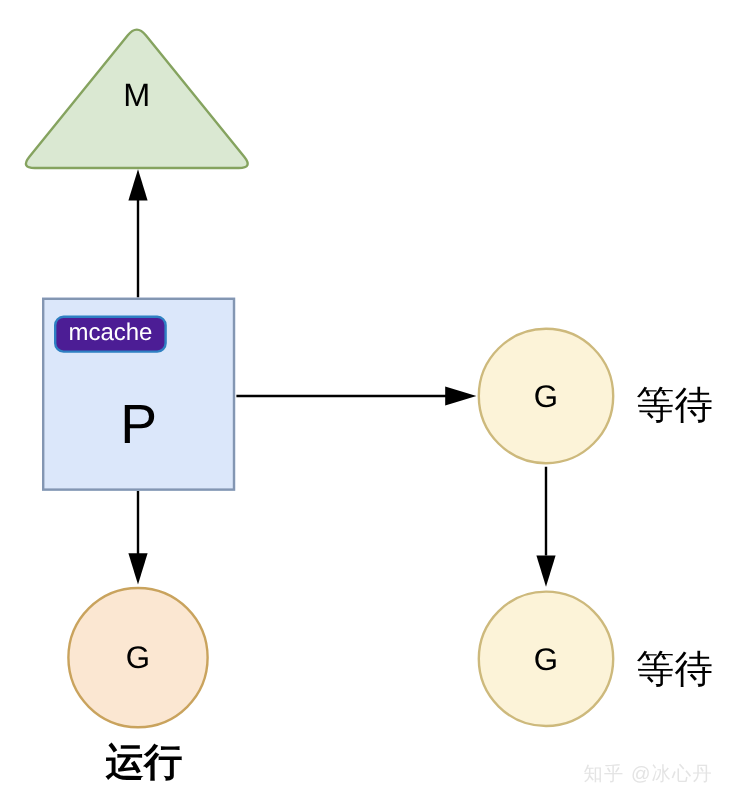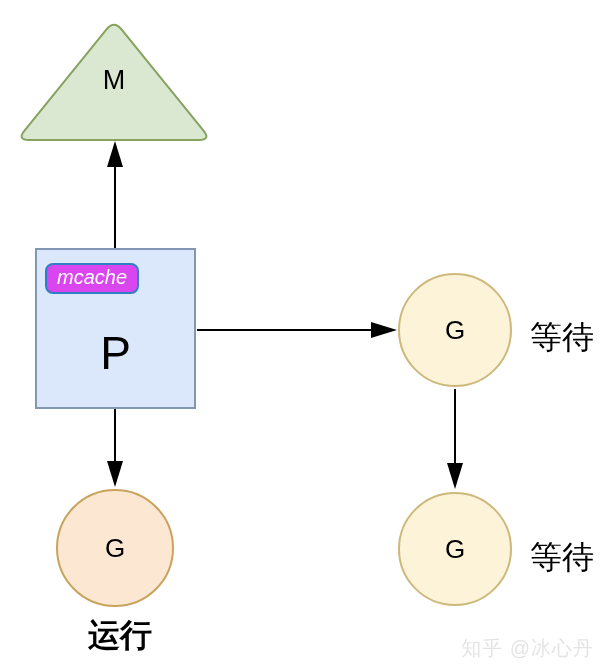--- a/index.html
+++ b/index.html
@@ -28,24 +28,24 @@
 
   .p-box {
     position: absolute; left: 35px; top: 248px;
     width: 161px; height: 161px;
     background: #dbe7fa;
     border: 2px solid #8396b2;
   }
   .badge {
     position: absolute; left: 8px; top: 13px;
     padding: 1px 10px 3px 10px;
-    background: #d946ef;
+    background: #4c1d95;
     border: 2px solid #2e80c2;
     border-radius: 8px;
-    color: #ffffff; font-size: 20px; font-style: italic;
+    color: #ffffff; font-size: 20px;
   }
   .p-label {
     position: absolute; left: 50%; top: 103px;
     transform: translate(-50%, -50%);
     font-size: 46px; color: #000000;
   }
 
   .circle {
     position: absolute; border-radius: 50%;
     display: flex; align-items: center; justify-content: center;
@@ -65,21 +65,21 @@
   .c-top-right { left: 398px; top: 273px; }
   .c-bottom-right { left: 398px; top: 492px; }
 
   .status { position: absolute; font-size: 32px; color: #000000; white-space: nowrap; }
   .status-waiting-top { left: 530px; top: 316px; }
   .status-waiting-bottom { left: 530px; top: 536px; }
   .status-running { left: 88px; top: 614px; font-weight: bold; }
 
   .watermark {
     position: absolute; right: 14px; top: 635px;
-    font-size: 20px; color: #e4e4e4; letter-spacing: 1px;
+    font-size: 16px; color: #e4e4e4; letter-spacing: 1px;
     white-space: nowrap;
   }
 </style>
 </head>
 <body>
 
 <div class="canvas">
 
   <svg class="layer" width="608" height="668" viewBox="0 0 608 668">
 

